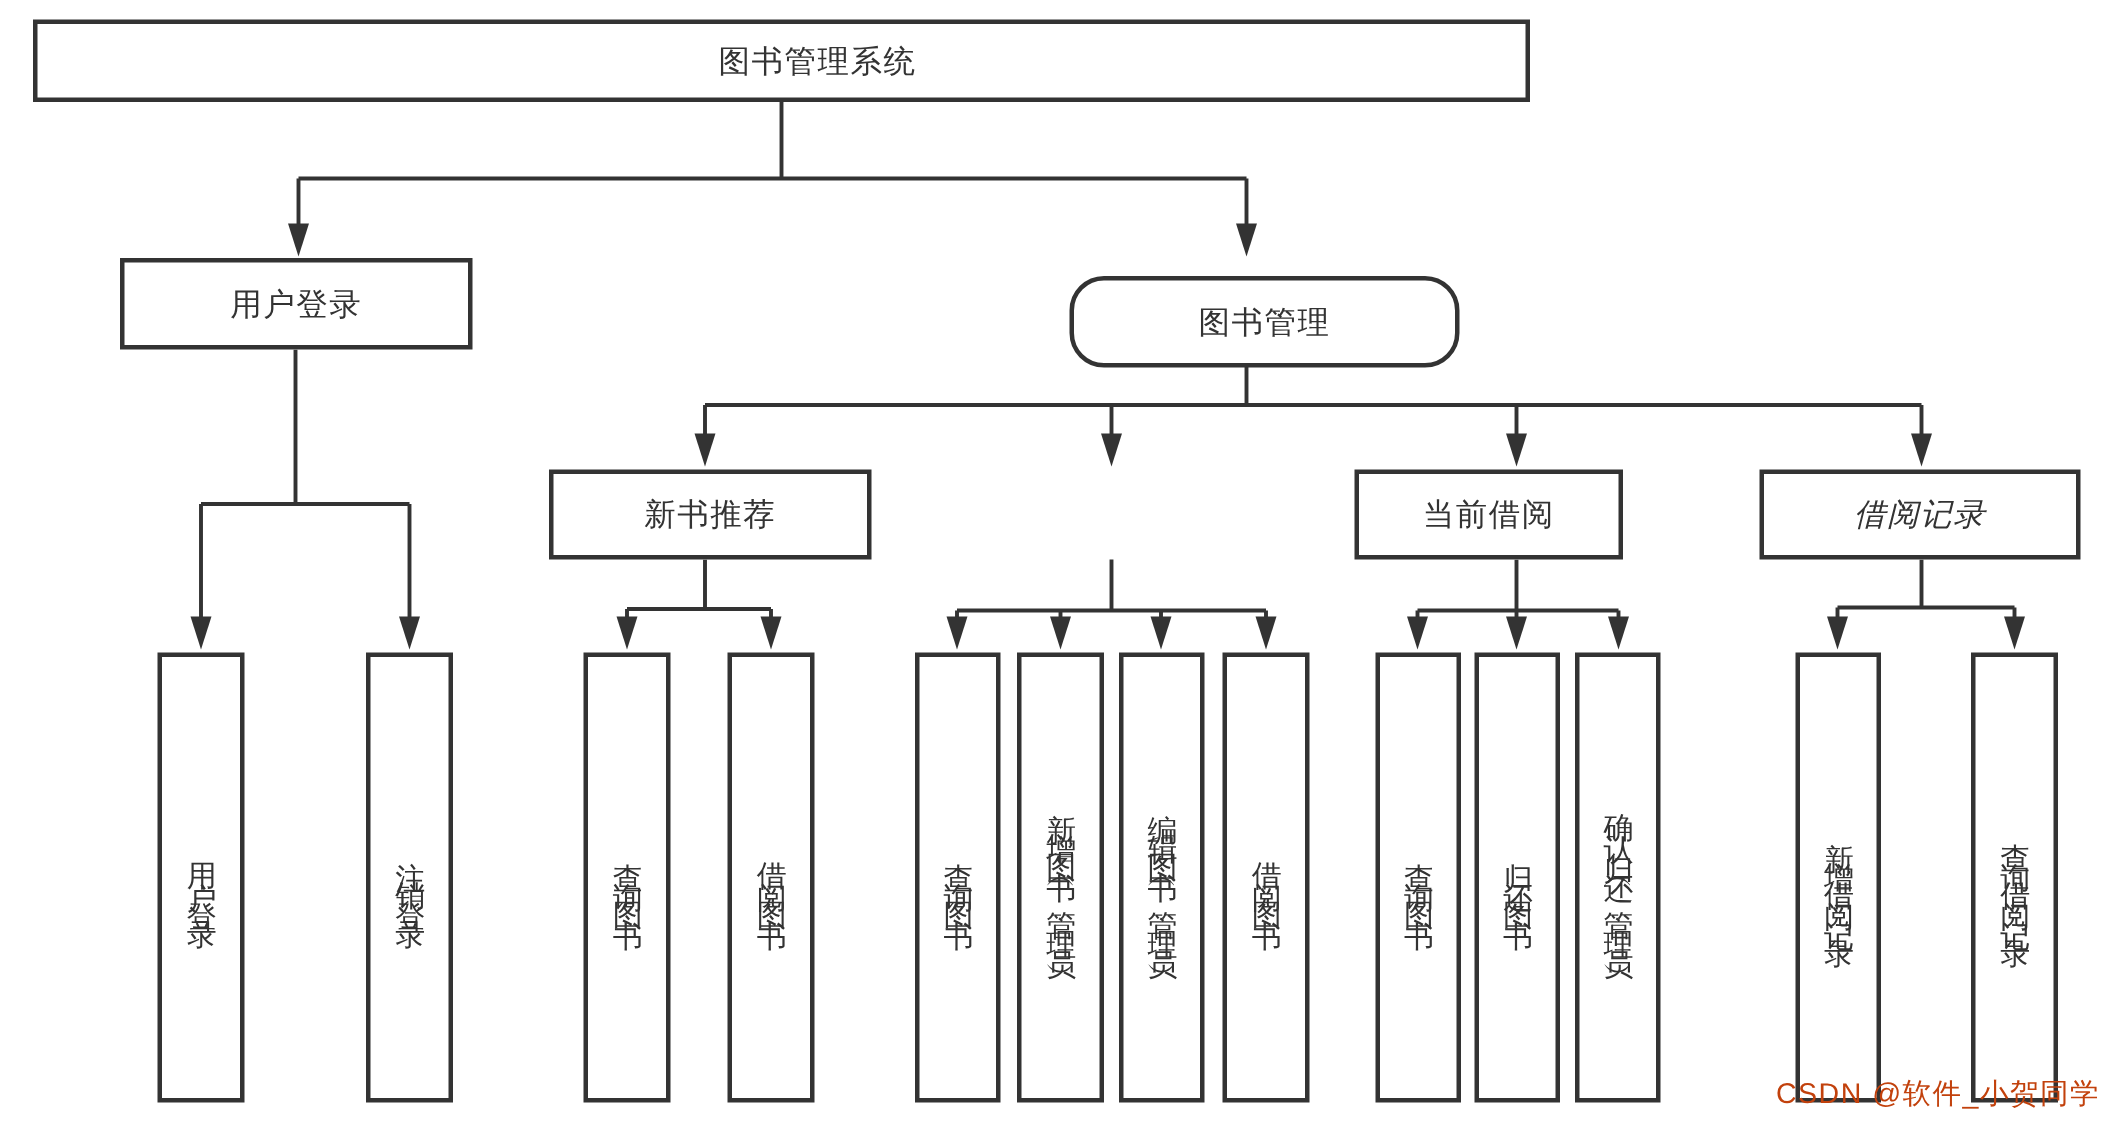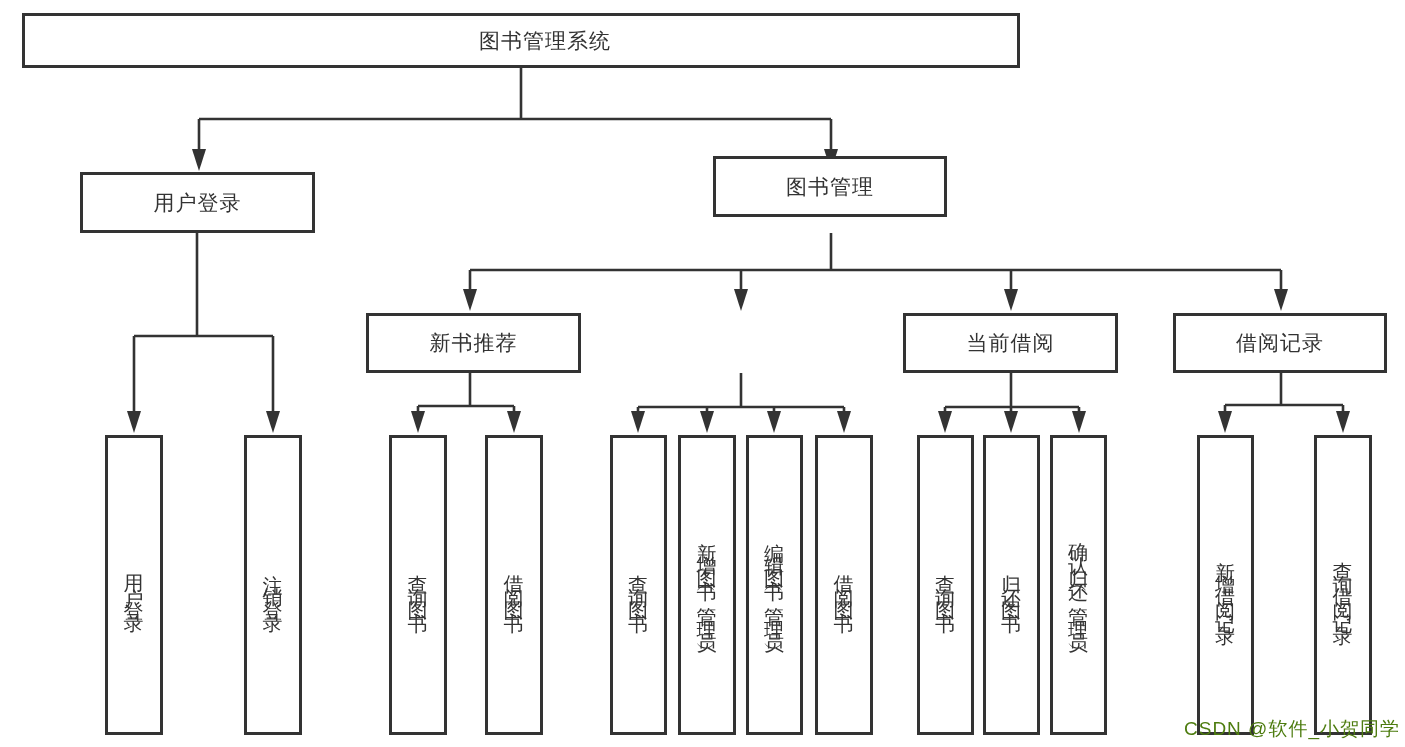--- a/index.html
+++ b/index.html
@@ -28,21 +28,21 @@
     writing-mode:vertical-rl;
     font-size:20px;
     letter-spacing:13px;
     line-height:1.0;
   }
   .watermark{
     position:absolute;
     left:1184px;
     top:716px;
     font-size:19px;
-    color:#4d7c0f;
+    color:#c2410c;
     letter-spacing:1px;
     white-space:nowrap;
   }
 </style>
 </head>
 <body>
 
 <div id="canvas">
 
   <svg class="connectors" viewBox="0 0 1405 747" xmlns="http://www.w3.org/2000/svg">
@@ -88,25 +88,25 @@
       <polygon points="1072,411 1086,411 1079,433"></polygon>
 
       <polygon points="1218,411 1232,411 1225,433"></polygon>
       <polygon points="1336,411 1350,411 1343,433"></polygon>
     </g>
   </svg>
 
   <div class="node" style="left:22px;top:13px;width:998px;height:55px;padding-left:48px;">图书管理系统</div>
 
   <div class="node" style="left:80px;top:172px;width:235px;height:61px;">用户登录</div>
-  <div class="node" style="left:713px;top:156px;width:234px;height:61px;">图书管理</div>
+  <div class="node" style="left:713px;top:184px;width:260px;height:61px;border-radius:23px;">图书管理</div>
 
   <div class="node" style="left:366px;top:313px;width:215px;height:60px;">新书推荐</div>
-  <div class="node" style="left:903px;top:313px;width:215px;height:60px;">当前借阅</div>
-  <div class="node" style="left:1173px;top:313px;width:214px;height:60px;">借阅记录</div>
+  <div class="node" style="left:903px;top:313px;width:179px;height:60px;">当前借阅</div>
+  <div class="node" style="left:1173px;top:313px;width:214px;height:60px;font-style:italic;">借阅记录</div>
 
   <div class="node leaf" style="left:105px;top:435px;width:58px;height:300px;">用户登录</div>
   <div class="node leaf" style="left:244px;top:435px;width:58px;height:300px;">注销登录</div>
 
   <div class="node leaf" style="left:389px;top:435px;width:58px;height:300px;">查询图书</div>
   <div class="node leaf" style="left:485px;top:435px;width:58px;height:300px;">借阅图书</div>
 
   <div class="node leaf" style="left:610px;top:435px;width:57px;height:300px;">查询图书</div>
   <div class="node leaf" style="left:678px;top:435px;width:58px;height:300px;">新增图书（管理员）</div>
   <div class="node leaf" style="left:746px;top:435px;width:57px;height:300px;">编辑图书（管理员）</div>

